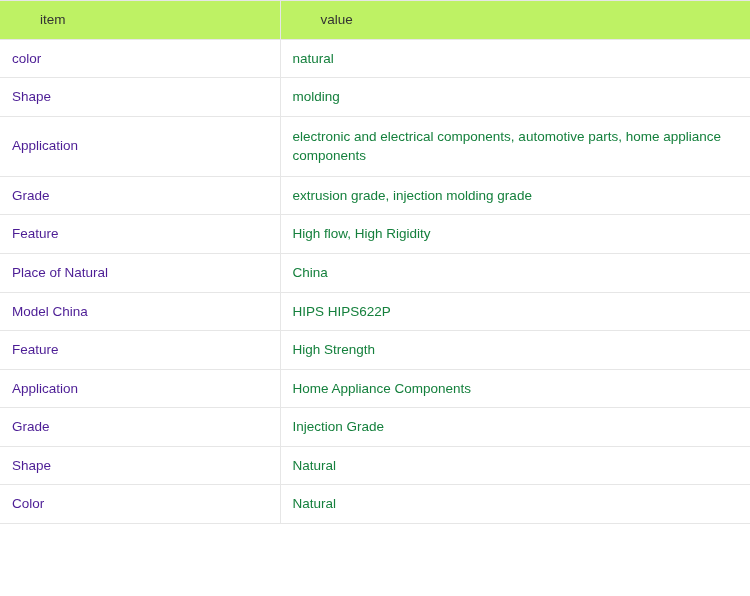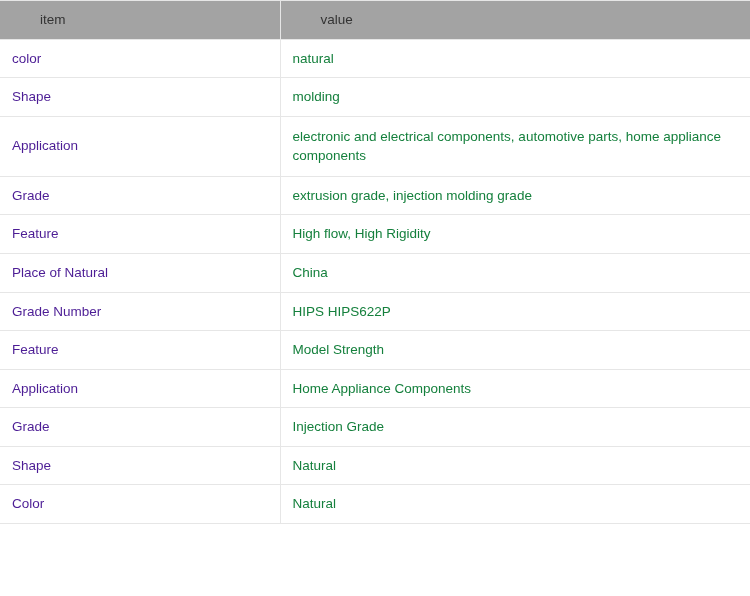--- a/index.html
+++ b/index.html
@@ -32,21 +32,21 @@
     padding: 9px 12px 9px 12px;
     vertical-align: middle;
     line-height: 1.45;
     color: #444444;
     word-wrap: break-word;
   }
   .spec-table td:last-child {
     border-right: none;
   }
   .spec-table tr.header-row td {
-    background: #a3a3a3;
+    background: #bef264;
     color: #333333;
     padding-left: 40px;
   }
   .spec-table td.cell-item {
     color: #4c1d95;
   }
   .spec-table td.cell-value {
     color: #15803d;
   }
   .spec-table tr:first-child td {
@@ -88,26 +88,26 @@
     </tr>
     <tr>
       <td class="cell-item">Feature</td>
       <td class="cell-value">High flow, High Rigidity</td>
     </tr>
     <tr>
       <td class="cell-item">Place of Natural</td>
       <td class="cell-value">China</td>
     </tr>
     <tr>
-      <td class="cell-item">Grade Number</td>
+      <td class="cell-item">Model China</td>
       <td class="cell-value">HIPS HIPS622P</td>
     </tr>
     <tr>
       <td class="cell-item">Feature</td>
-      <td class="cell-value">Model Strength</td>
+      <td class="cell-value">High Strength</td>
     </tr>
     <tr>
       <td class="cell-item">Application</td>
       <td class="cell-value">Home Appliance Components</td>
     </tr>
     <tr>
       <td class="cell-item">Grade</td>
       <td class="cell-value">Injection Grade</td>
     </tr>
     <tr>

